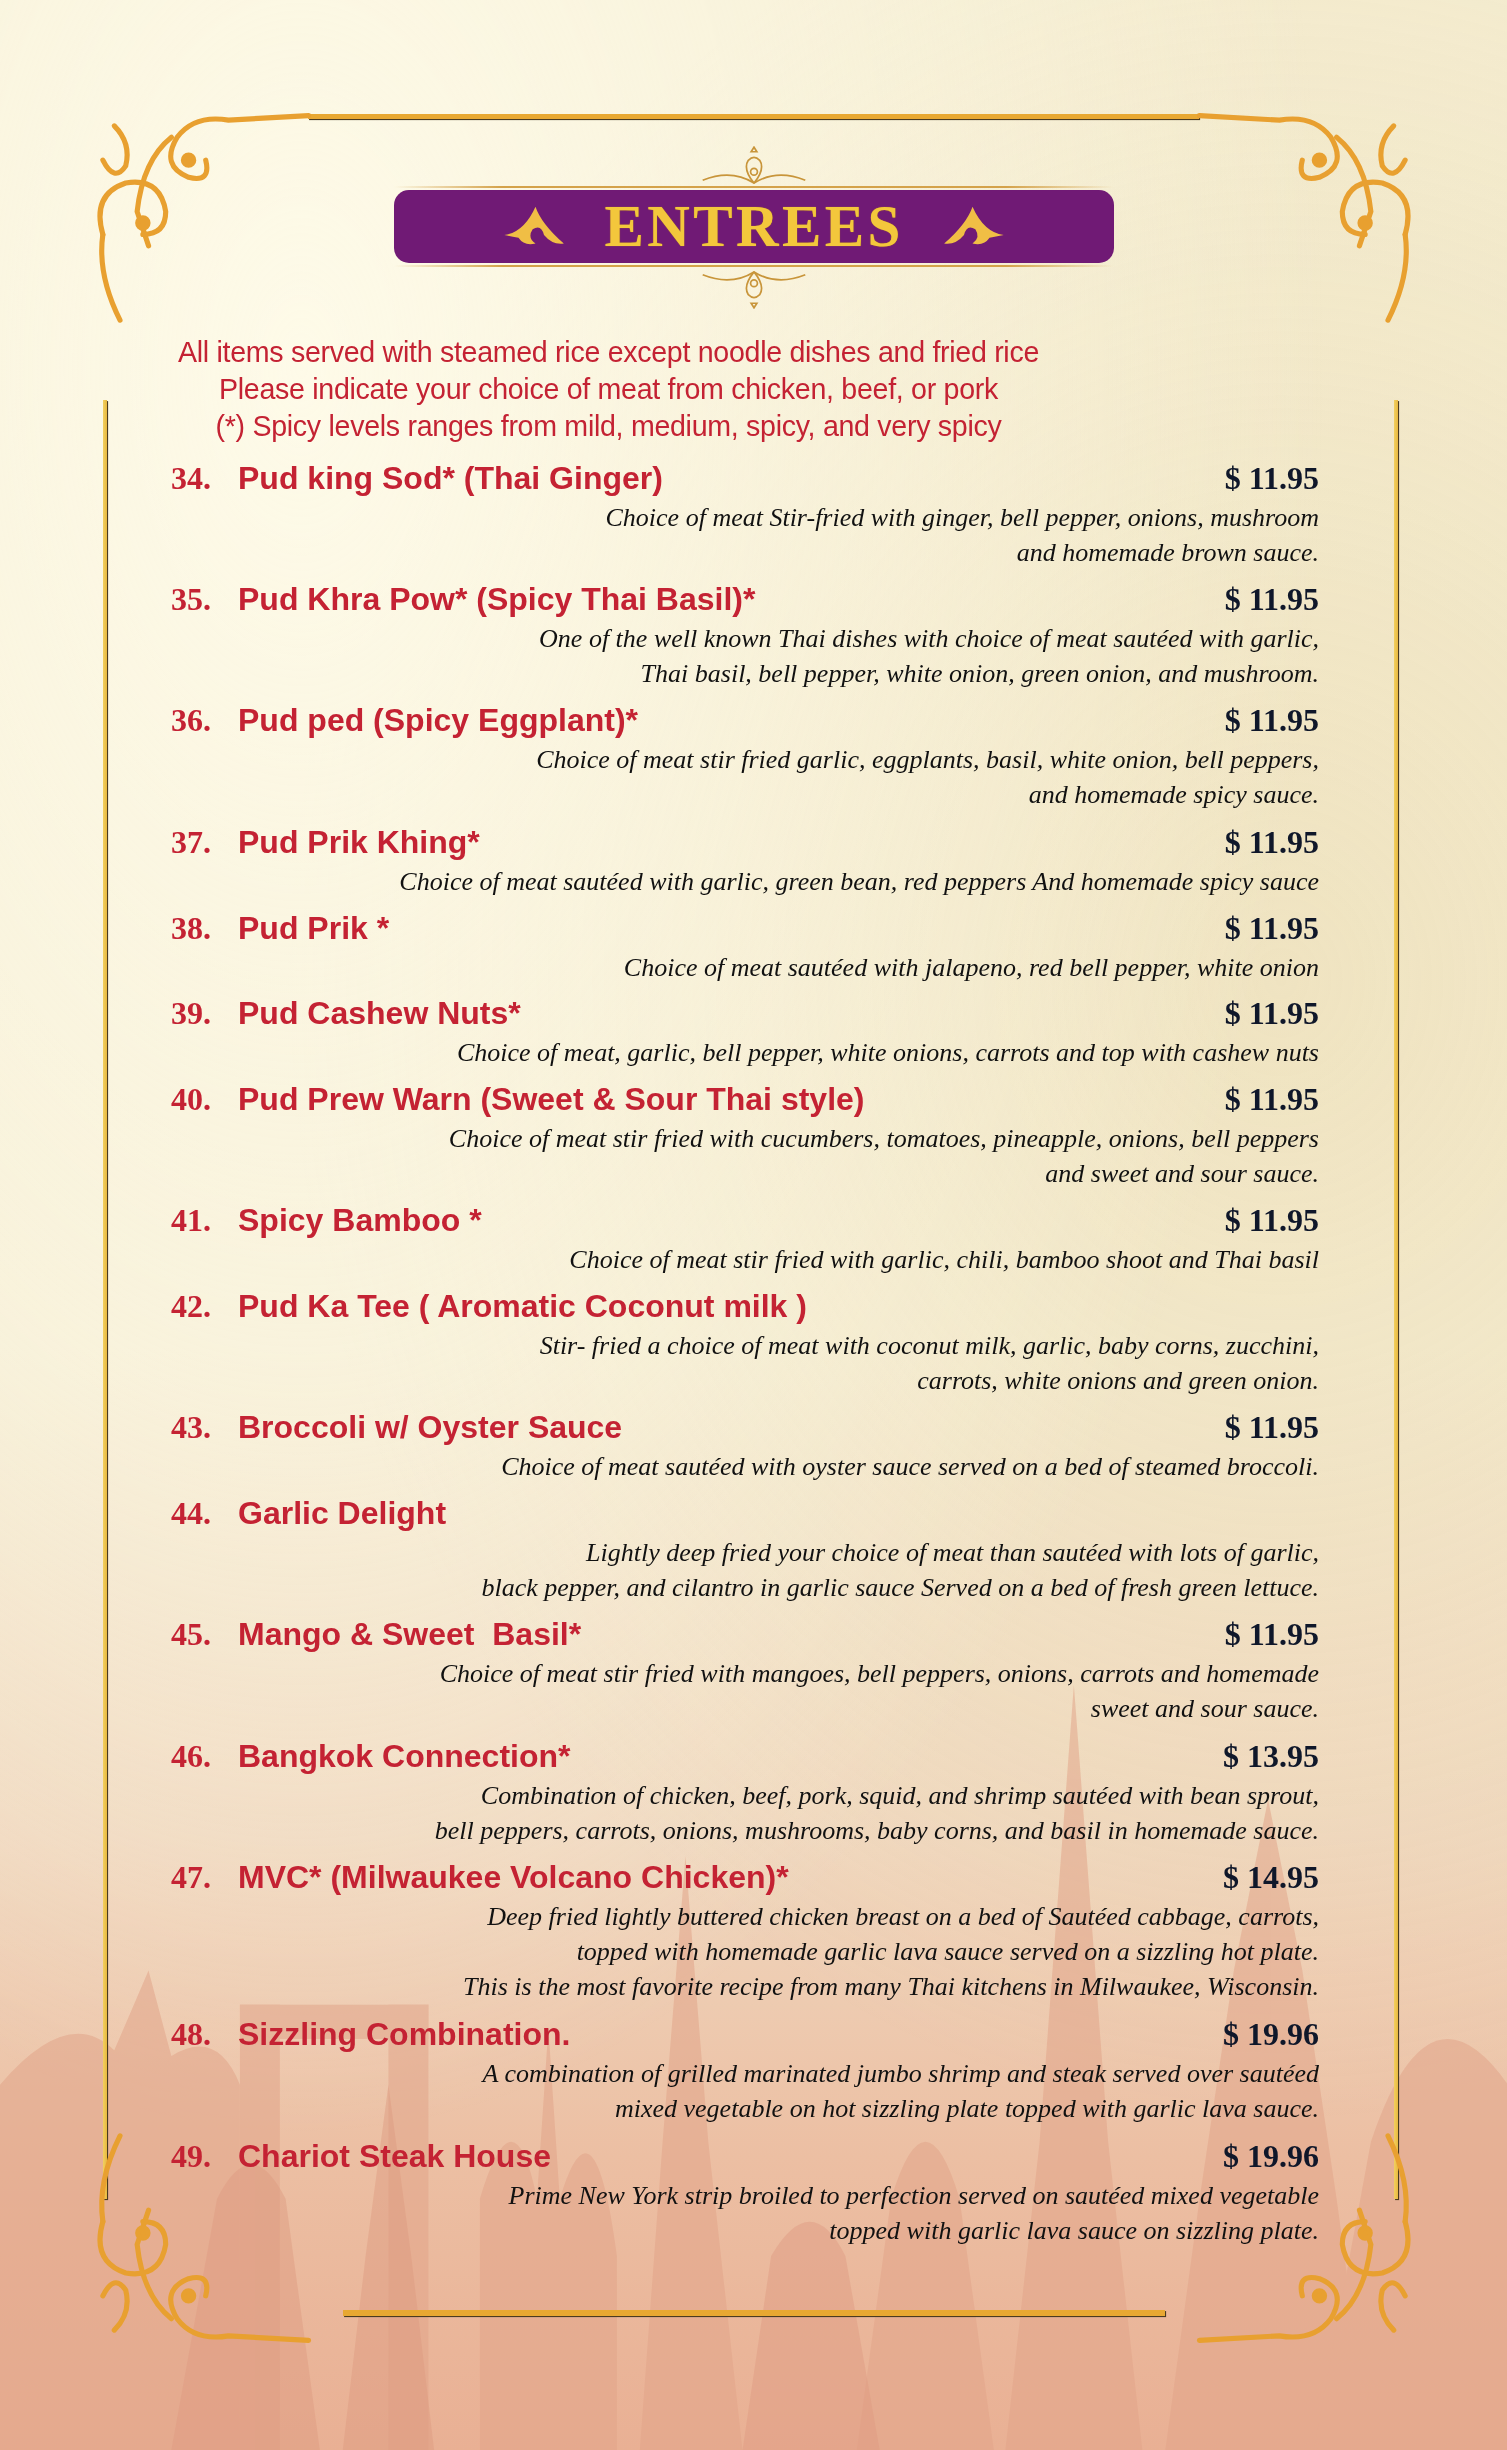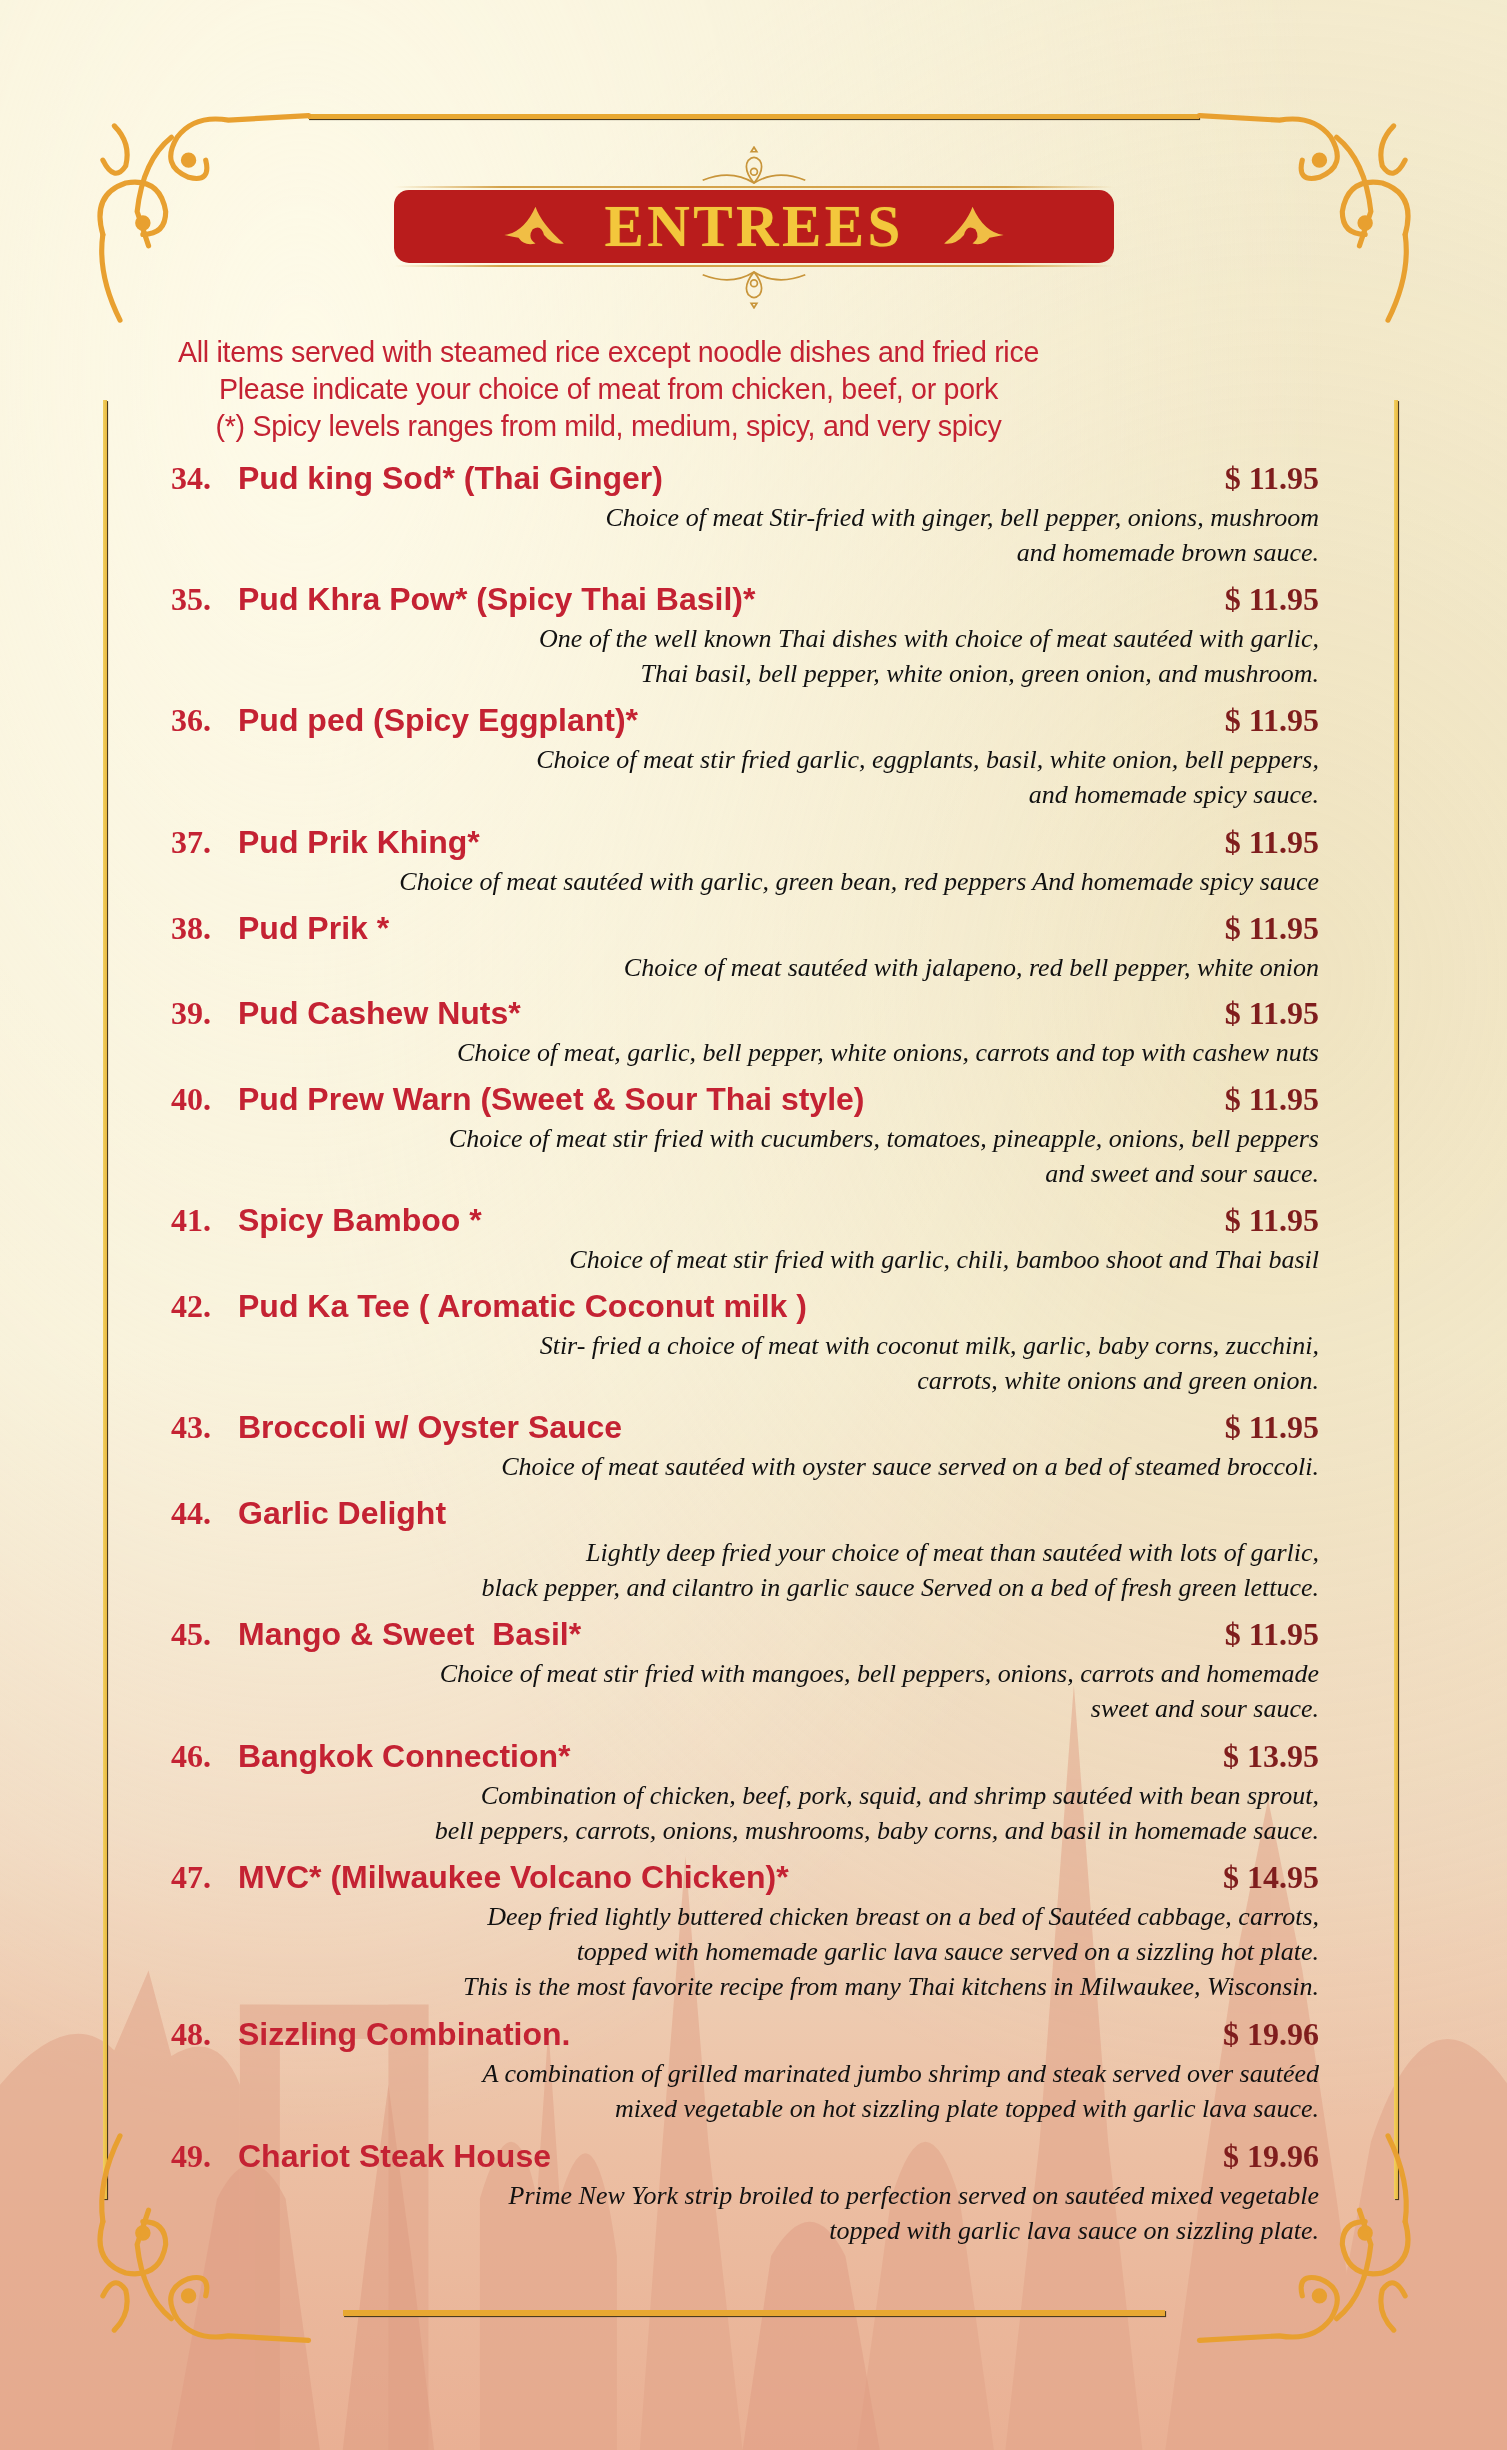--- a/index.html
+++ b/index.html
@@ -26,21 +26,21 @@
   .c-tr { left: 1188px; top: 103px; transform: scaleX(-1); }
   .c-bl { left: 80px; top: 2113px; transform: scaleY(-1); }
   .c-br { left: 1188px; top: 2113px; transform: scale(-1,-1); }
 
   .banner-wrap { position: absolute; left: 394px; top: 143px; width: 720px; height: 171px; }
   .banner-line { position: absolute; left: 0; width: 720px; height: 1.7px; background: linear-gradient(90deg, rgba(200,150,60,0), #d4a24a 15%, #d4a24a 85%, rgba(200,150,60,0)); }
   .banner-line.top { top: 43px; }
   .banner-line.bot { top: 122px; }
   .banner {
     position: absolute; left: 0; top: 47px; width: 720px; height: 73px;
-    background: #b91c1c; border-radius: 15px;
+    background: #701a75; border-radius: 15px;
     display: flex; align-items: center; justify-content: center;
   }
   .banner-title {
     font-family: "Liberation Serif", serif; font-weight: bold;
     font-size: 59px; letter-spacing: 3.4px; color: #f3c73c;
     text-shadow: 0 0 1.1px #b88a1a;
     margin: 0 34px;
   }
   .flourish { width: 69px; height: 51px; }
   .filigree { position: absolute; left: 303px; width: 114px; height: 40px; }
@@ -58,21 +58,21 @@
   .item-num {
     position: absolute; left: 0; top: 0;
     font-family: "Liberation Serif", serif; font-weight: bold; font-size: 32px; color: #c42233;
   }
   .item-name {
     position: absolute; left: 67px; top: 0;
     font-family: Liberation Sans, sans-serif; font-weight: bold; font-size: 32px; color: #c42233; white-space: pre;
   }
   .item-price {
     position: absolute; right: 0; top: 0;
-    font-family: "Liberation Serif", serif; font-weight: bold; font-size: 32px; color: #7f1d1d;
+    font-family: "Liberation Serif", serif; font-weight: bold; font-size: 32px; color: #0f172a;
   }
   .item-desc {
     margin-left: 67px; margin-top: 3.4px;
     font-family: "Liberation Serif", serif; font-style: italic; font-size: 26px; color: #111;
     line-height: 35px;
   }
   .item-desc span { display: block; white-space: nowrap; text-align: right; }
 </style>
 </head>
 <body>

